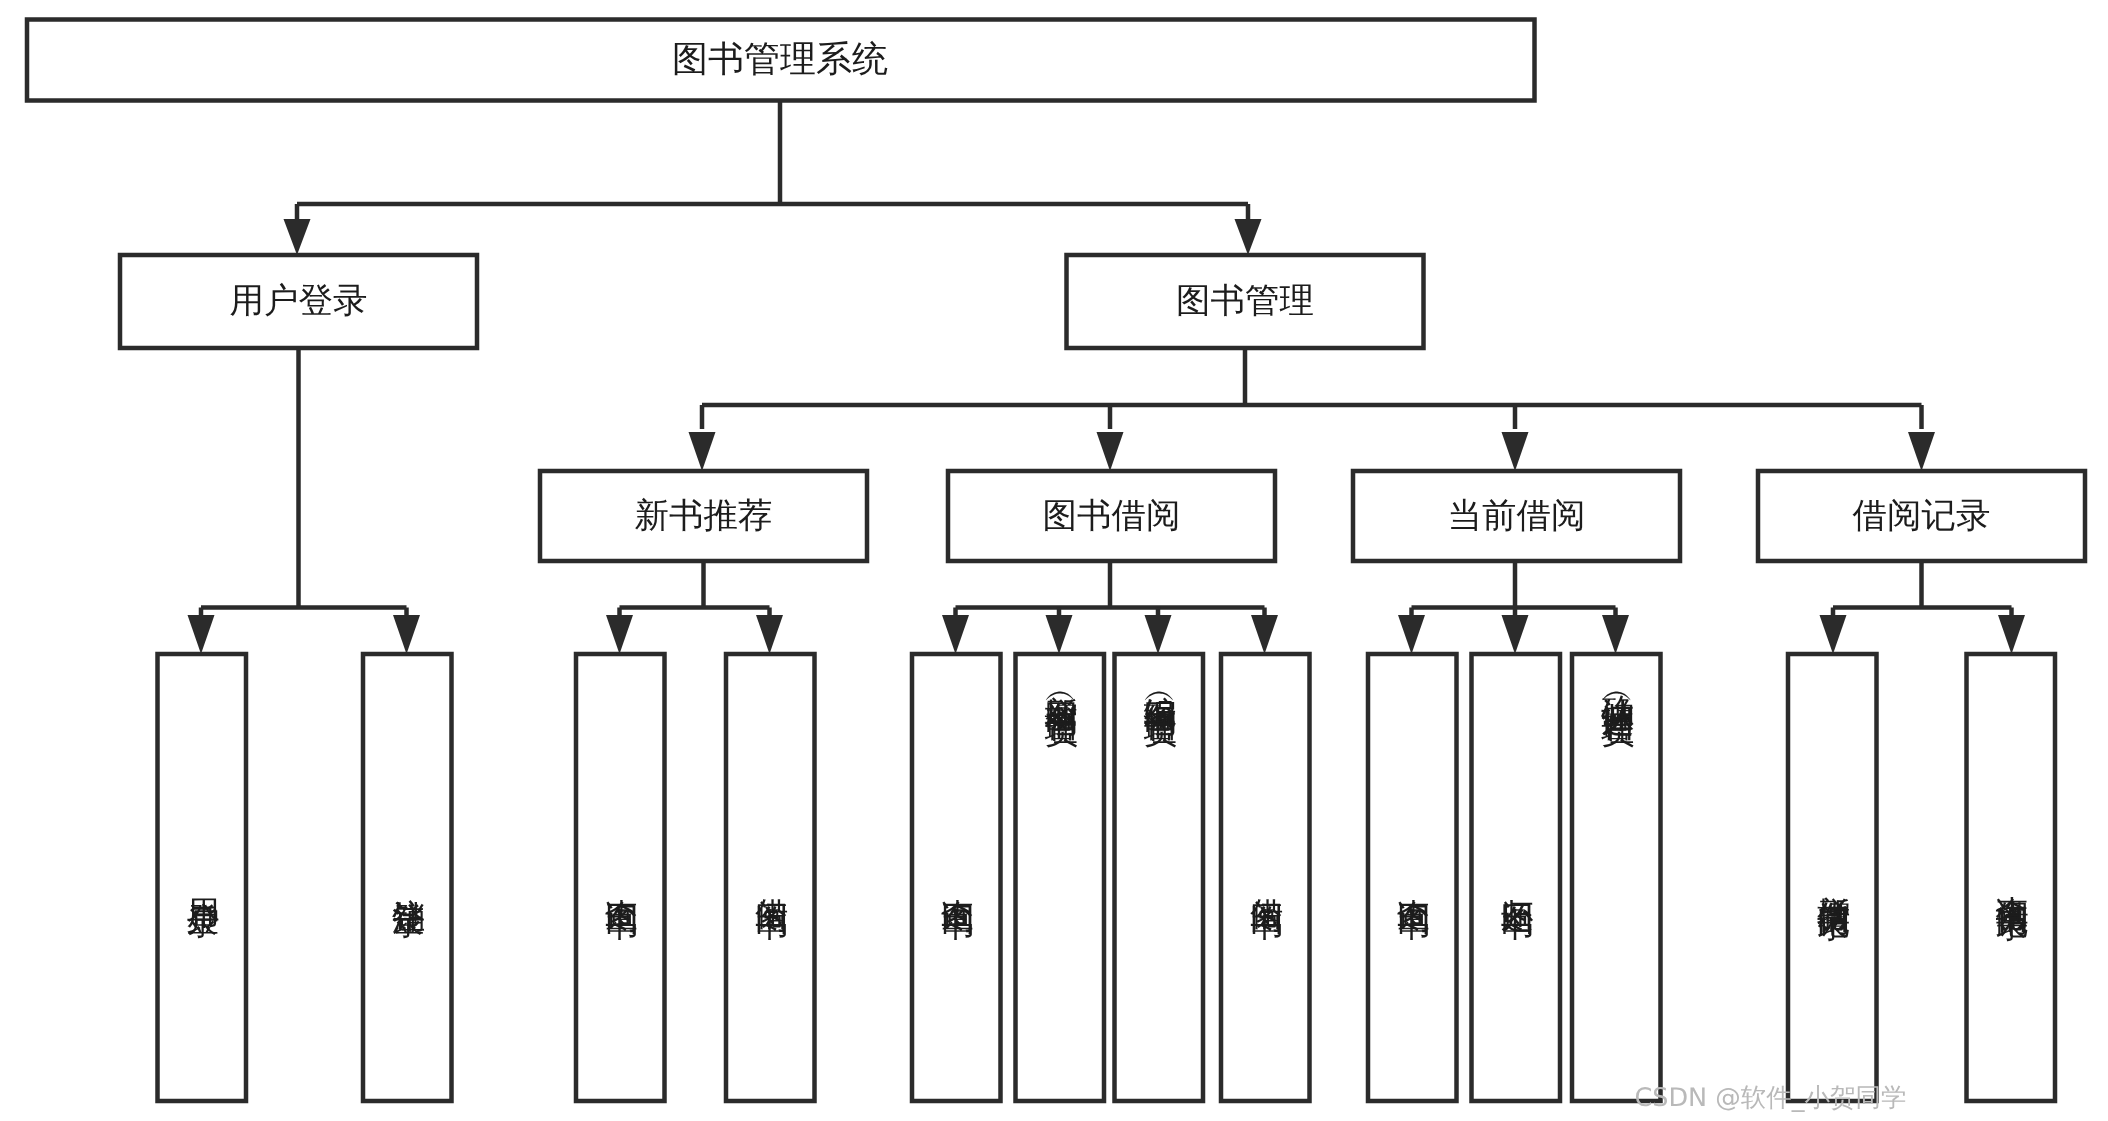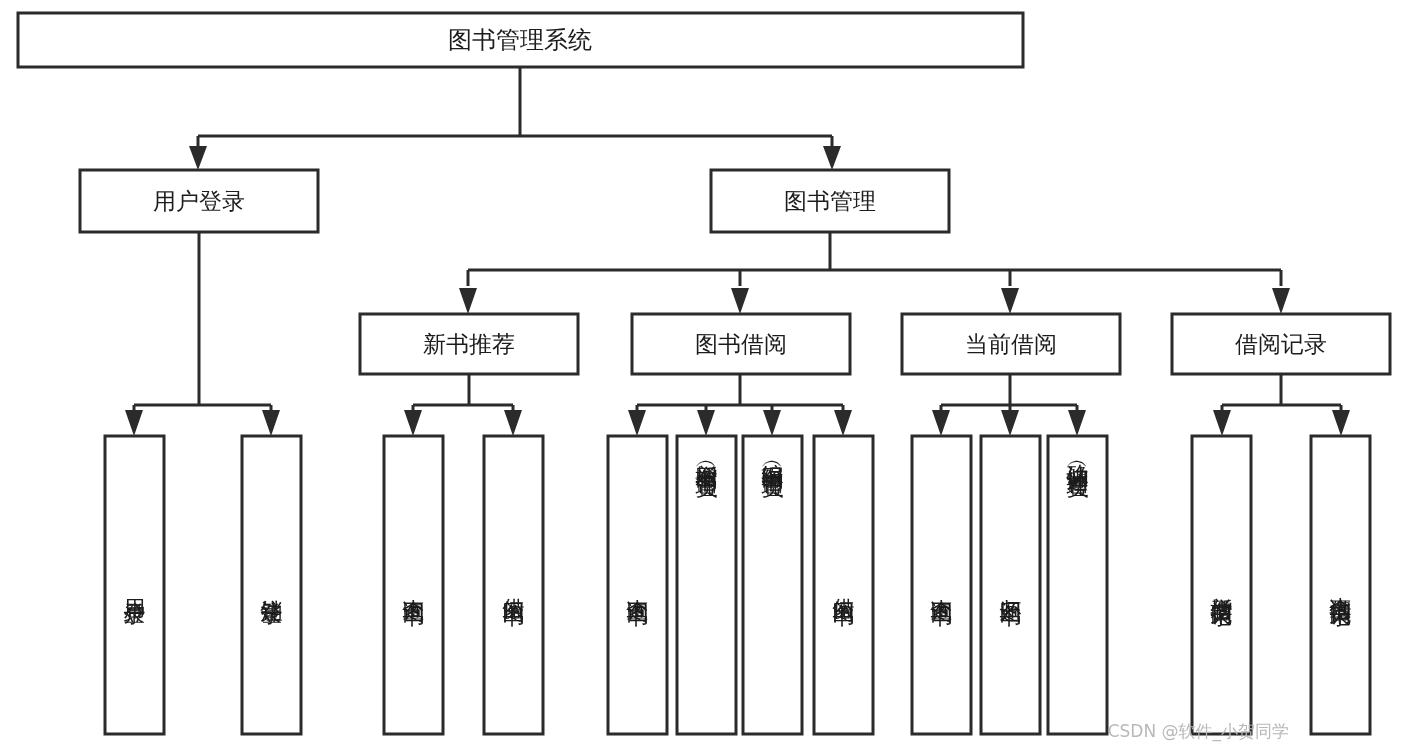--- a/index.html
+++ b/index.html
@@ -70,21 +70,21 @@
     color: #1c1c1c;
     display: flex;
     align-items: center;
     justify-content: center;
     white-space: nowrap;
     pointer-events: none;
     user-select: none;
   }
   #watermark {
     position: absolute;
-    right: 8px;
+    right: 26px;
     bottom: 4px;
     font-size: 17px;
     color: #b9b9b9;
     font-family: "DejaVu Sans", "Liberation Sans", sans-serif;
     white-space: nowrap;
     user-select: none;
   }
 </style>
 </head>
 <body>

